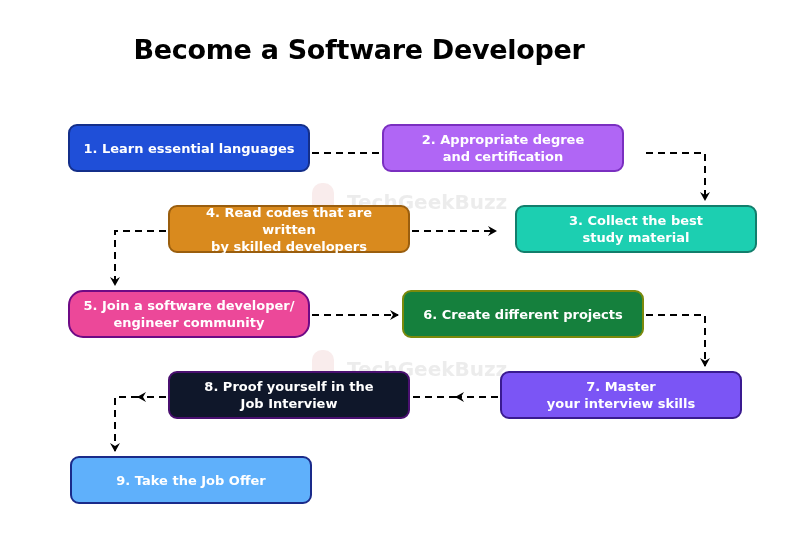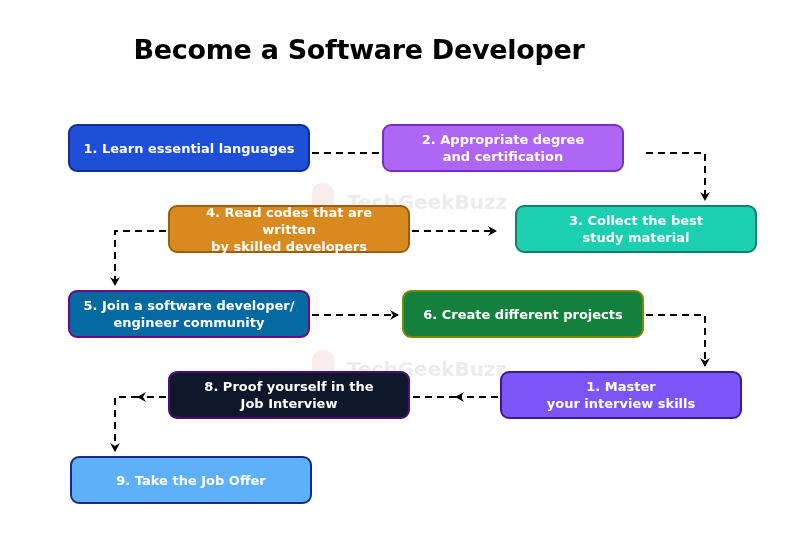--- a/index.html
+++ b/index.html
@@ -48,20 +48,20 @@
   </g>
 </svg>
 
 <div class="step" style="left: 68px; top: 124px; background: rgb(31, 79, 216); border-color: rgb(20, 47, 138);"><span>1. Learn essential languages</span></div>
 <div class="step" style="left: 382px; top: 124px; background: rgb(176, 102, 245); border-color: rgb(122, 47, 192); text-align: center;"><span>2. Appropriate degree
 and certification</span></div>
 <div class="step" style="left: 515px; top: 205px; background: rgb(28, 207, 177); border-color: rgb(18, 126, 108);"><span>3. Collect the best
 study material</span></div>
 <div class="step" style="left: 168px; top: 205px; background: rgb(217, 138, 30); border-color: rgb(154, 94, 14);"><span>4. Read codes that are written
 by skilled developers</span></div>
-<div class="step" style="left: 68px; top: 290px; background: #0369a1; border-color: rgb(110, 10, 133);"><span>5. Join a software developer/
+<div class="step" style="left: 68px; top: 290px; background: #ec4899; border-color: rgb(110, 10, 133); border-radius: 15px;"><span>5. Join a software developer/
 engineer community</span></div>
 <div class="step" style="left: 402px; top: 290px; background: #15803d; border-color: rgb(123, 138, 12);"><span>6. Create different projects</span></div>
-<div class="step" style="left: 500px; top: 371px; background: rgb(123, 85, 245); border-color: rgb(58, 26, 144);"><span>1. Master
+<div class="step" style="left: 500px; top: 371px; background: rgb(123, 85, 245); border-color: rgb(58, 26, 144);"><span>7. Master
 your interview skills</span></div>
 <div class="step" style="left: 168px; top: 371px; background: #0f172a; border-color: rgb(74, 16, 112);"><span>8. Proof yourself in the
 Job Interview</span></div>
 <div class="step" style="left: 70px; top: 456px; background: rgb(95, 176, 251); border-color: rgb(26, 42, 138); text-align: center;"><span>9. Take the Job Offer</span></div>
 
 </body></html>

